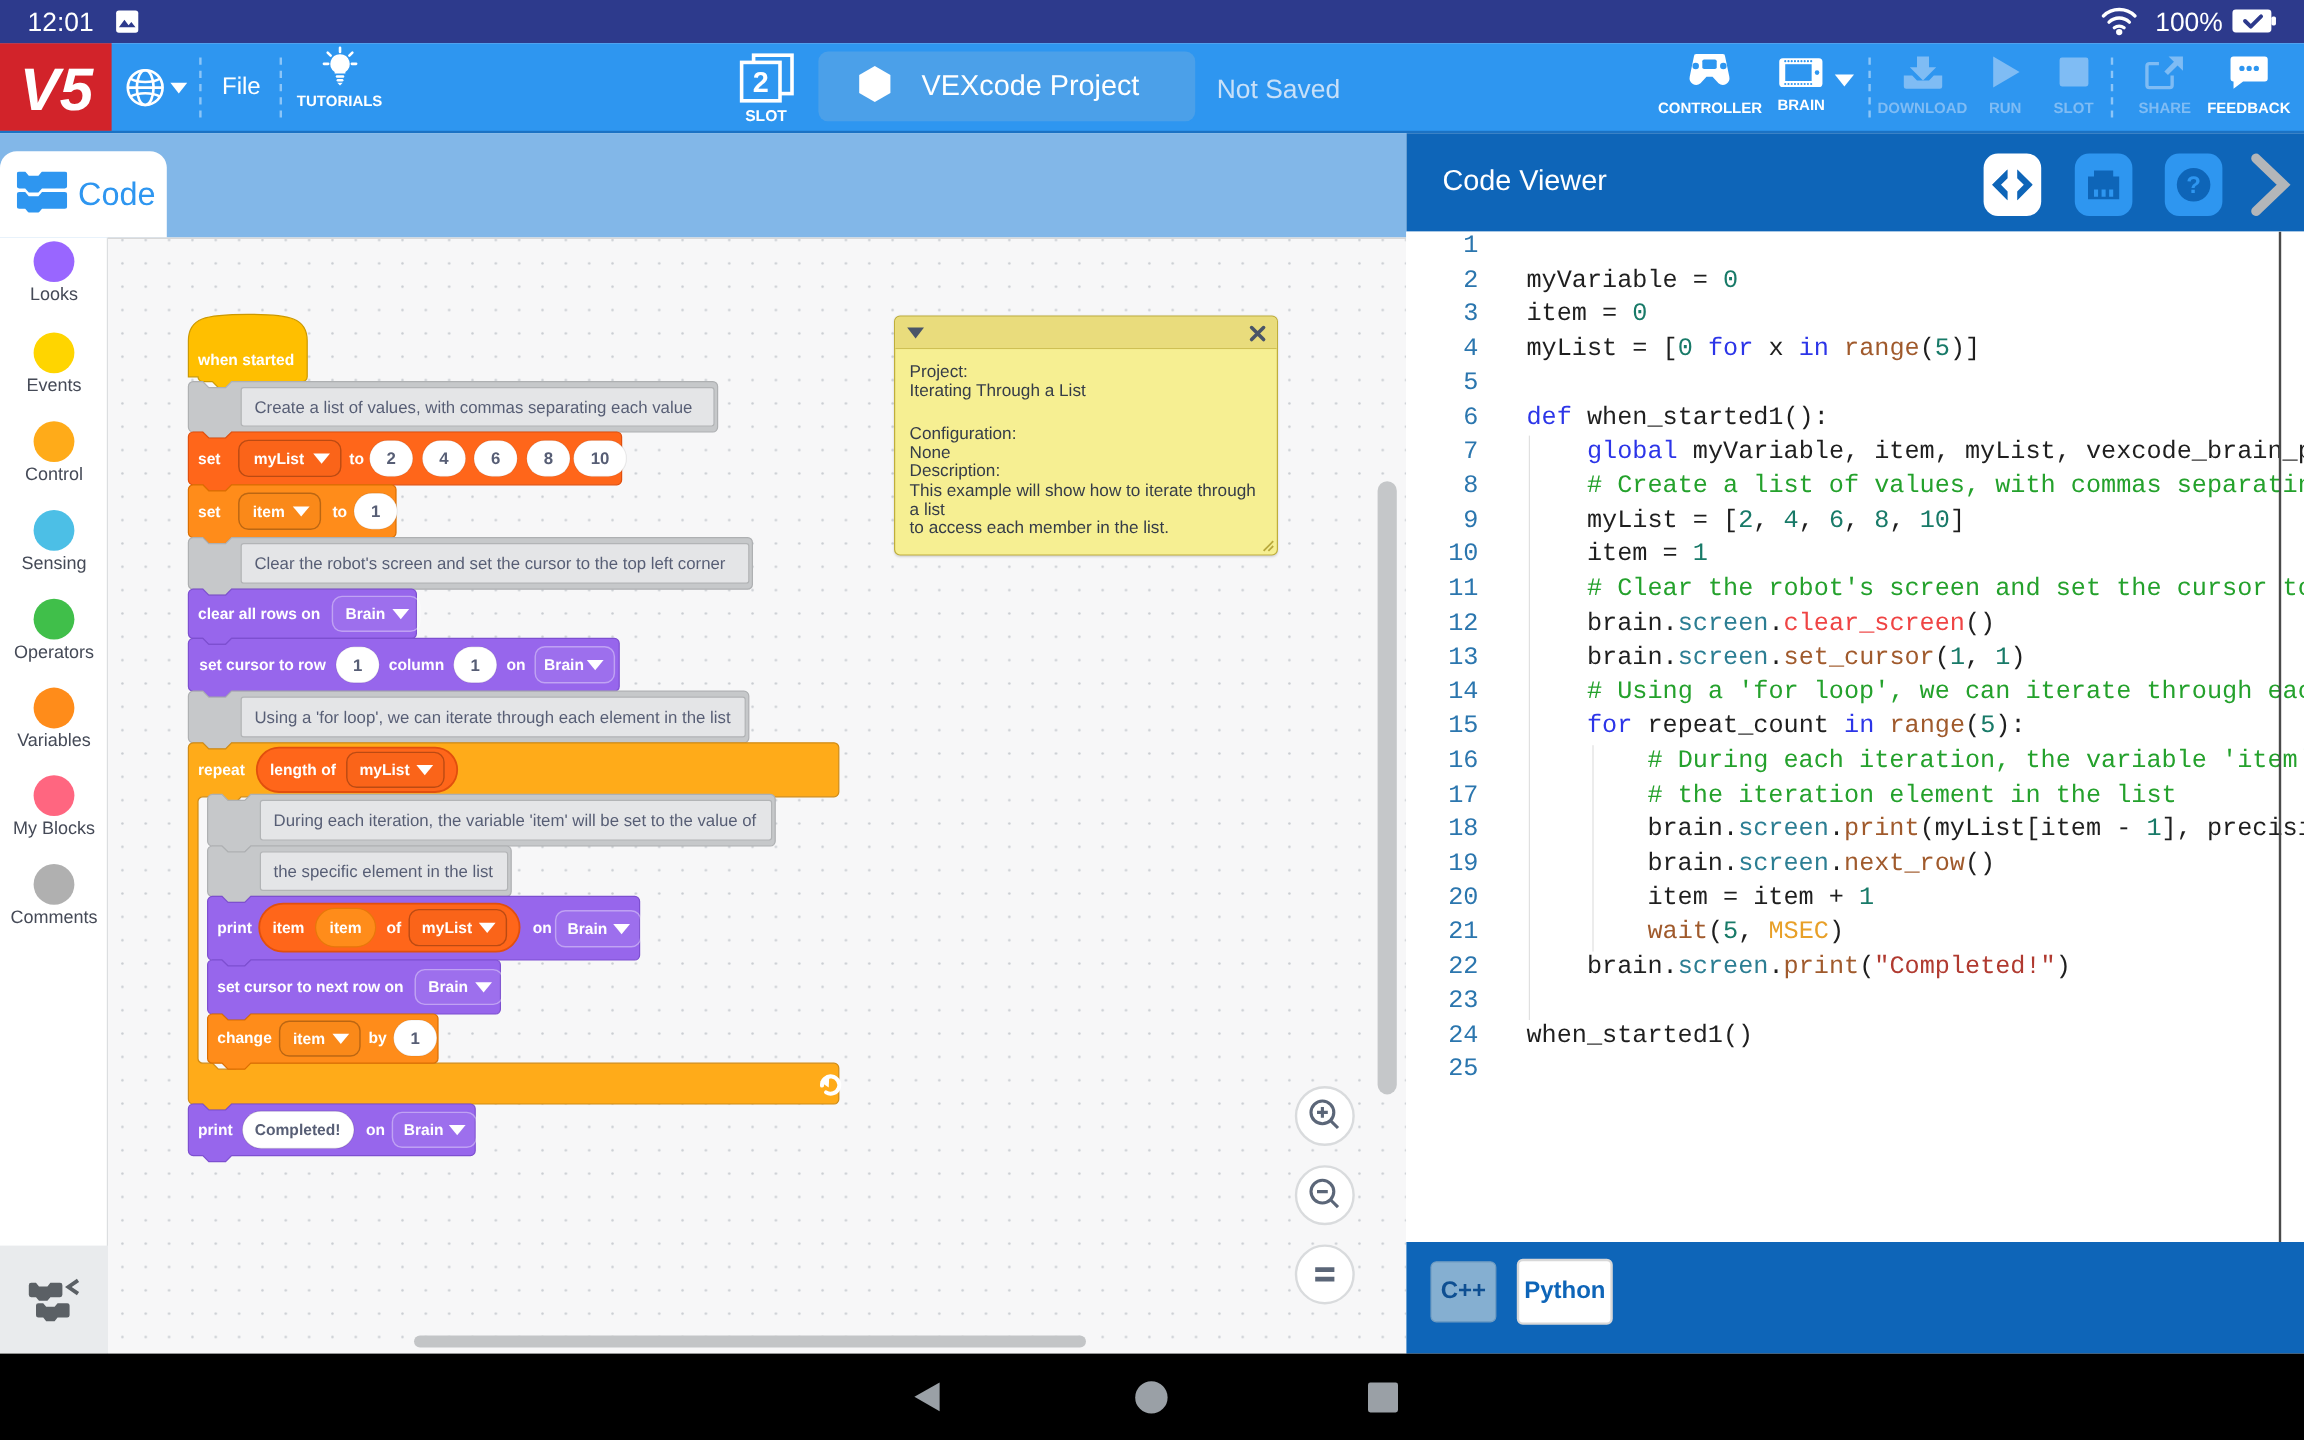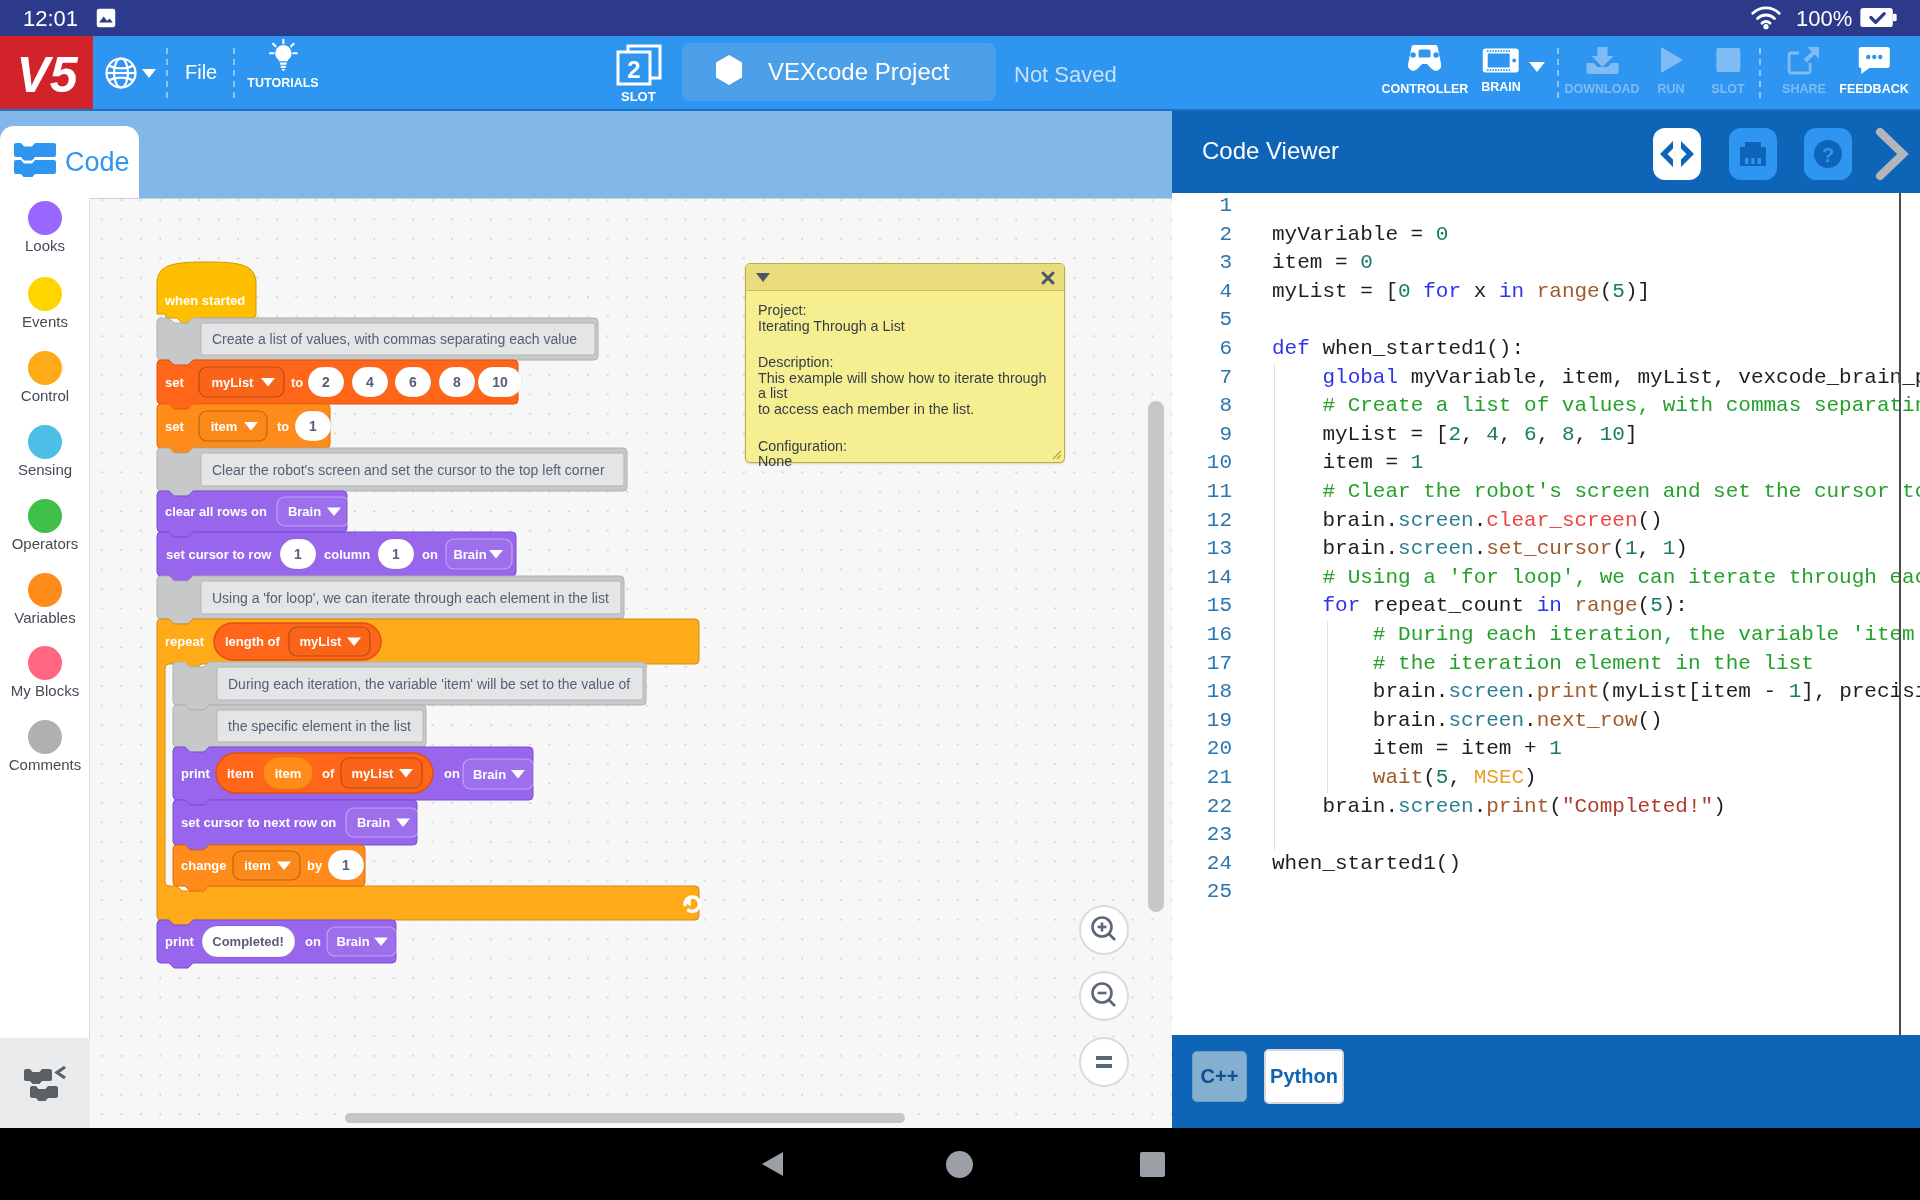--- a/index.html
+++ b/index.html
@@ -323,22 +323,22 @@
 
 <div id="note">
   <div id="notehead">
     <div class="abs" style="margin-left:10px;margin-top:9px;width:0;height:0;border-left:7px solid transparent;border-right:7px solid transparent;border-top:9px solid #4a5568"></div>
     <svg class="abs" style="right:8px;top:6px" width="16" height="16" viewBox="0 0 16 16">
         <path stroke="#4a5568" stroke-width="3" stroke-linecap="round" d="M3,3 L13,13 M13,3 L3,13"></path>
       </svg>
   </div>
   <div id="notebody">
     <p>Project:<br>Iterating Through a List</p>
+    <p style="margin-bottom:0">Configuration:<br>None</p>
     <p>Description:<br>This example will show how to iterate through a list<br>to access each member in the list.</p>
-    <p style="margin-bottom:0">Configuration:<br>None</p>
   </div>
   <svg class="abs" style="right:2px;bottom:2px" width="12" height="12" viewBox="0 0 12 12">
       <g stroke="#b9a93c" stroke-width="1.5">
         <line x1="3" y1="11" x2="11" y2="3"></line>
         <line x1="7" y1="11" x2="11" y2="7"></line>
       </g>
     </svg>
 </div>
 
 <div class="zbtn" style="top:905px"><svg width="46" height="46" viewBox="0 0 46 46">

